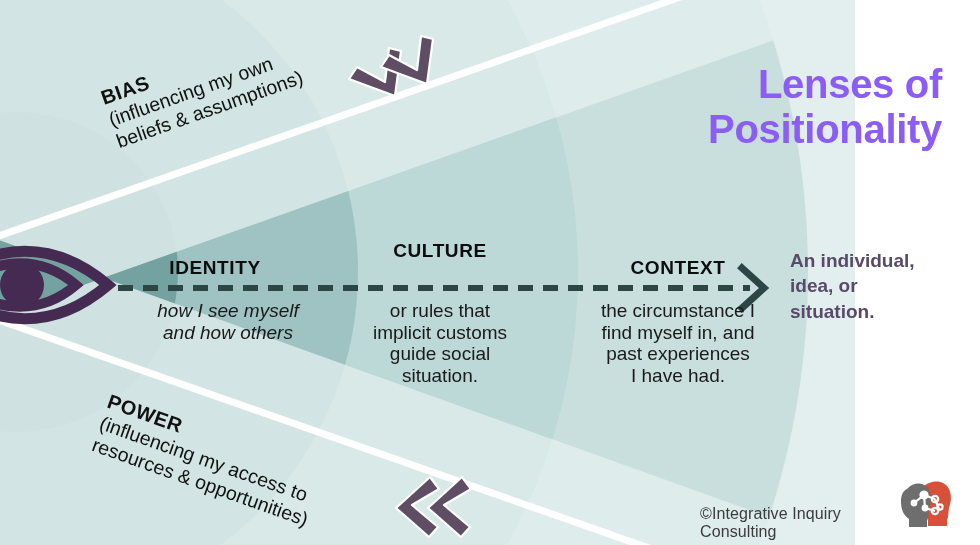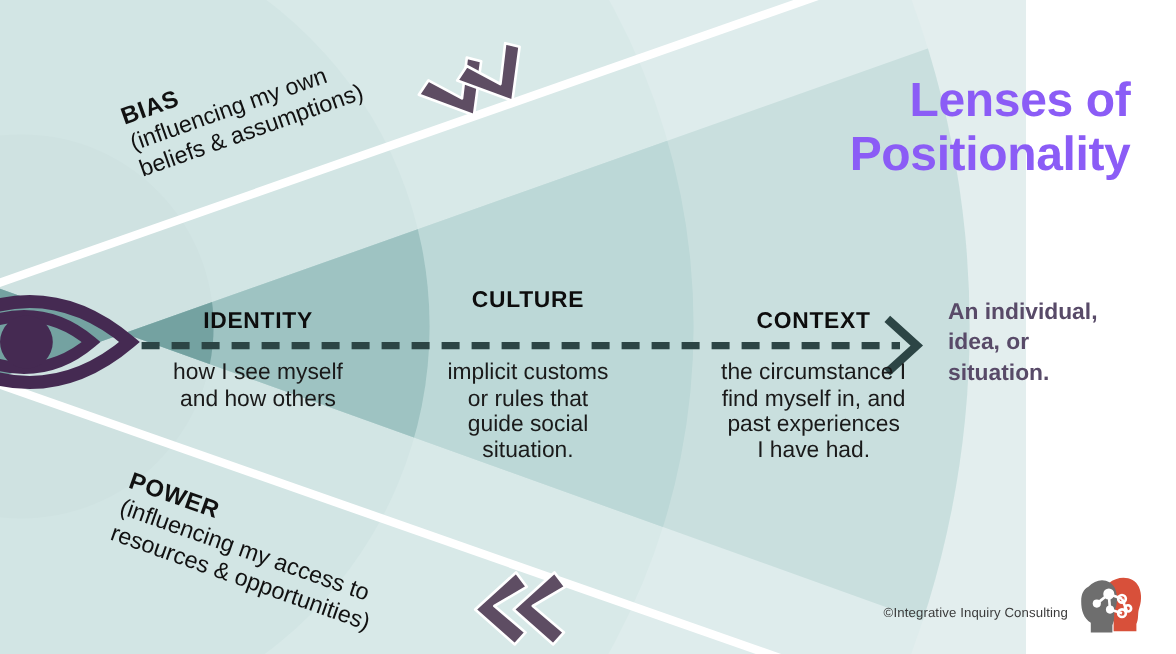--- a/index.html
+++ b/index.html
@@ -83,22 +83,21 @@
     line-height:1.33;
     color:#584a68;
   }
 
   
   #copyright{
     position:absolute;
     left:700px;
     top:505px;
     width:190px;
-    text-align:right;
-    font-size:11px;
+    font-size:16px;
     color:#3b3b3b;
     letter-spacing:.1px;
   }
 
   #logo{
     position:absolute;
     left:897px;
     top:478px;
     width:56px;
     height:52px;
@@ -188,29 +187,29 @@
     <div class="bd">beliefs &amp; assumptions)</div>
   </div>
 
   <div class="diag" style="left:112px; top:390px; transform:rotate(19.5deg); transform-origin:left top;">
     <div class="hd">POWER</div>
     <div class="bd">(influencing my access to</div>
     <div class="bd">resources &amp; opportunities)</div>
   </div>
 
   <div class="lbl band-title" style="left:115px; top:257px; width:200px;">IDENTITY</div>
-  <div class="lbl band-sub" style="left:115px; top:300px; width:200px;">
+  <div class="lbl band-sub" style="left:128px; top:300px; width:200px;font-style:italic;">
     <div>how I see myself</div>
     <div>and how others</div>
   </div>
 
   <div class="lbl band-title" style="left:340px; top:240px; width:200px;">CULTURE</div>
   <div class="lbl band-sub" style="left:340px; top:300px; width:200px;">
+    <div>or rules that</div>
     <div>implicit customs</div>
-    <div>or rules that</div>
     <div>guide social</div>
     <div>situation.</div>
   </div>
 
   <div class="lbl band-title" style="left:578px; top:257px; width:200px;">CONTEXT</div>
   <div class="lbl band-sub" style="left:578px; top:300px; width:200px;">
     <div>the circumstance I</div>
     <div>find myself in, and</div>
     <div>past experiences</div>
     <div>I have had.</div>

